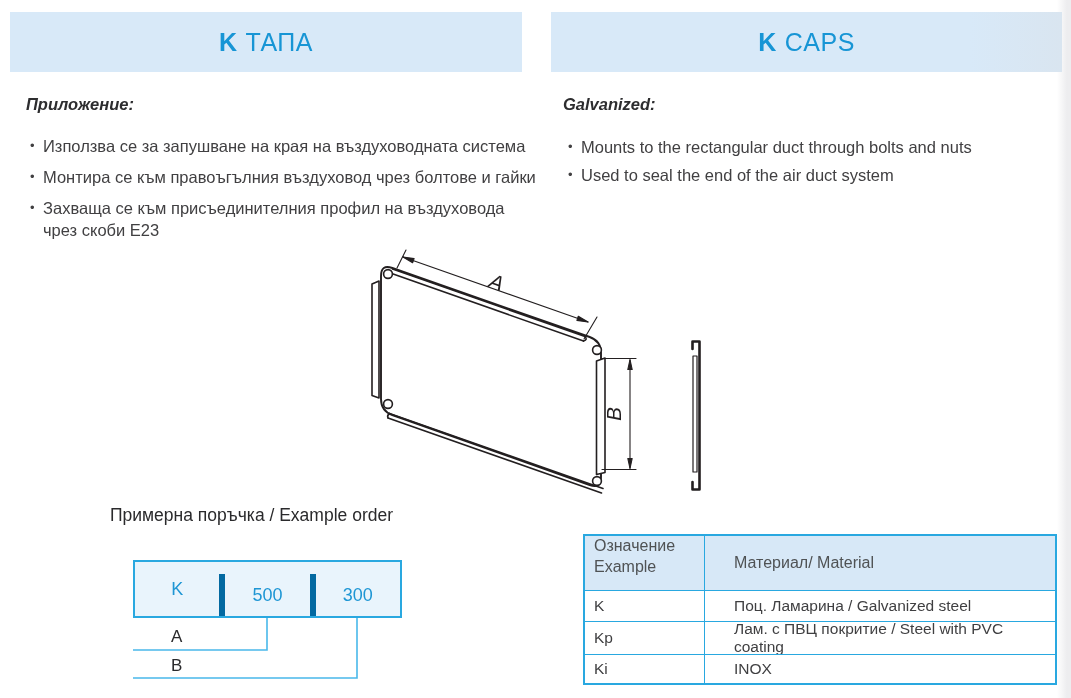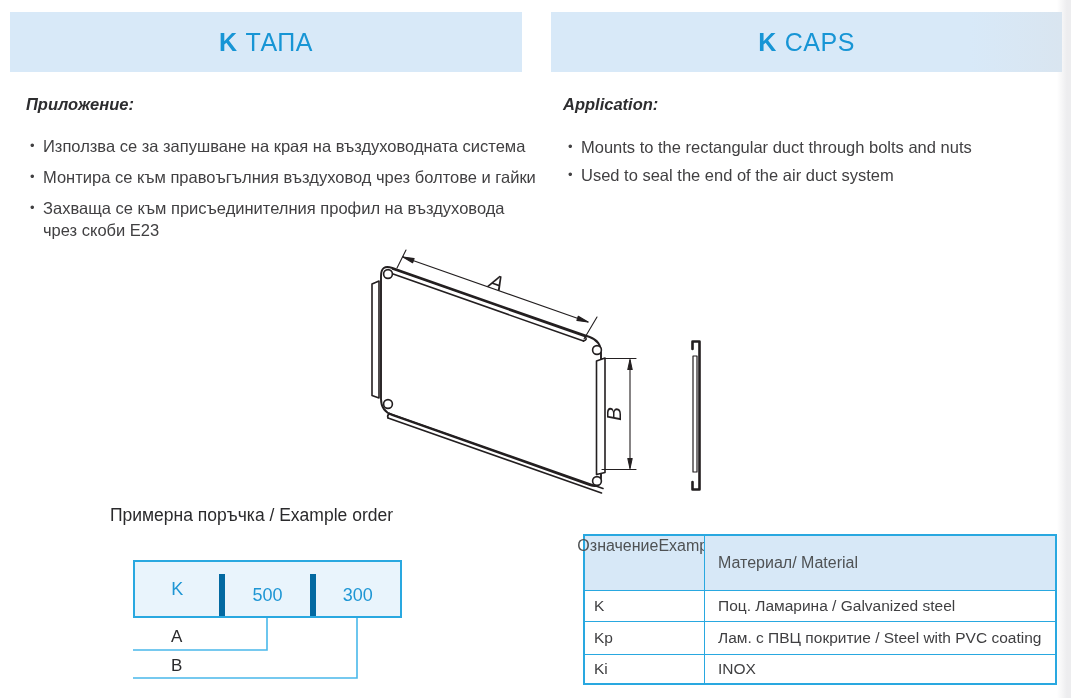--- a/index.html
+++ b/index.html
@@ -31,24 +31,24 @@
   .order-cell + .order-cell{border-left:6px solid #0369a1;margin-top:12px;}
   .order-label{position:absolute;font-size:17px;color:#2a2a2c;}
   .order-label-a{left:171px;top:627px;}
   .order-label-b{left:171px;top:656px;}
   .connector-svg{position:absolute;left:125px;top:610px;}
   
   .mat-table{position:absolute;left:583px;top:534px;width:474px;height:151px;box-sizing:border-box;
     border:2px solid #29a8e0;display:grid;grid-template-columns:119px 1fr;grid-template-rows:54px 31px 33px 1fr;}
   .mat-cell{box-sizing:border-box;display:flex;align-items:center;padding-left:9px;
     font-size:15.5px;color:#3f3f41;}
-  .mat-cell.c2{border-left:1.5px solid #29a8e0;padding-left:13px;}
+  .mat-cell.c2{border-left:1.5px solid #29a8e0;padding-left:29px;}
   .mat-cell.rowline{border-top:1.5px solid #29a8e0;}
   .mat-head{background:#d7e8f7;color:#4f5254;font-size:16px;}
-  .mat-head.c1{flex-direction:row;align-items:flex-start;justify-content:center;line-height:1.3;}
+  .mat-head.c1{flex-direction:column;align-items:flex-start;line-height:1.3;}
   
   .diagram-svg{position:absolute;left:350px;top:240px;}
 </style>
 </head>
 <body>
 
 <div class="page">
 
   <div class="edge-shade"></div>
 
@@ -61,21 +61,21 @@
     <span>CAPS</span>
   </div>
 
   <div class="sec-heading" style="left:26px;top:95px;">Приложение:</div>
   <ul class="bullets bullets-bg" style="left:14px;top:119px;width:506px;">
     <li>Използва се за запушване на края на въздуховодната система</li>
     <li>Монтира се към правоъгълния въздуховод чрез болтове и гайки</li>
     <li>Захваща се към присъединителния профил на въздуховода чрез скоби Е23</li>
   </ul>
 
-  <div class="sec-heading" style="left:563px;top:95px;">Application:</div>
+  <div class="sec-heading" style="left:563px;top:95px;">Galvanized:</div>
   <ul class="bullets bullets-en" style="left:552px;top:120px;width:500px;">
     <li>Mounts to the rectangular duct through bolts and nuts</li>
     <li>Used to seal the end of the air duct system</li>
   </ul>
 
   <svg class="diagram-svg" width="380" height="270" viewBox="350 240 380 270">
     <g stroke="#231f20" fill="none" stroke-linecap="round" stroke-linejoin="round">
 
       <path stroke-width="1.9" fill="#ffffff" d="M381 276 L381 399 Q381 411 392.3 415 L589.7 485 Q601 489 601 477 L601 353 Q601 341 589.7 337 L392.3 268 Q381 264 381 276 Z"></path>
 

